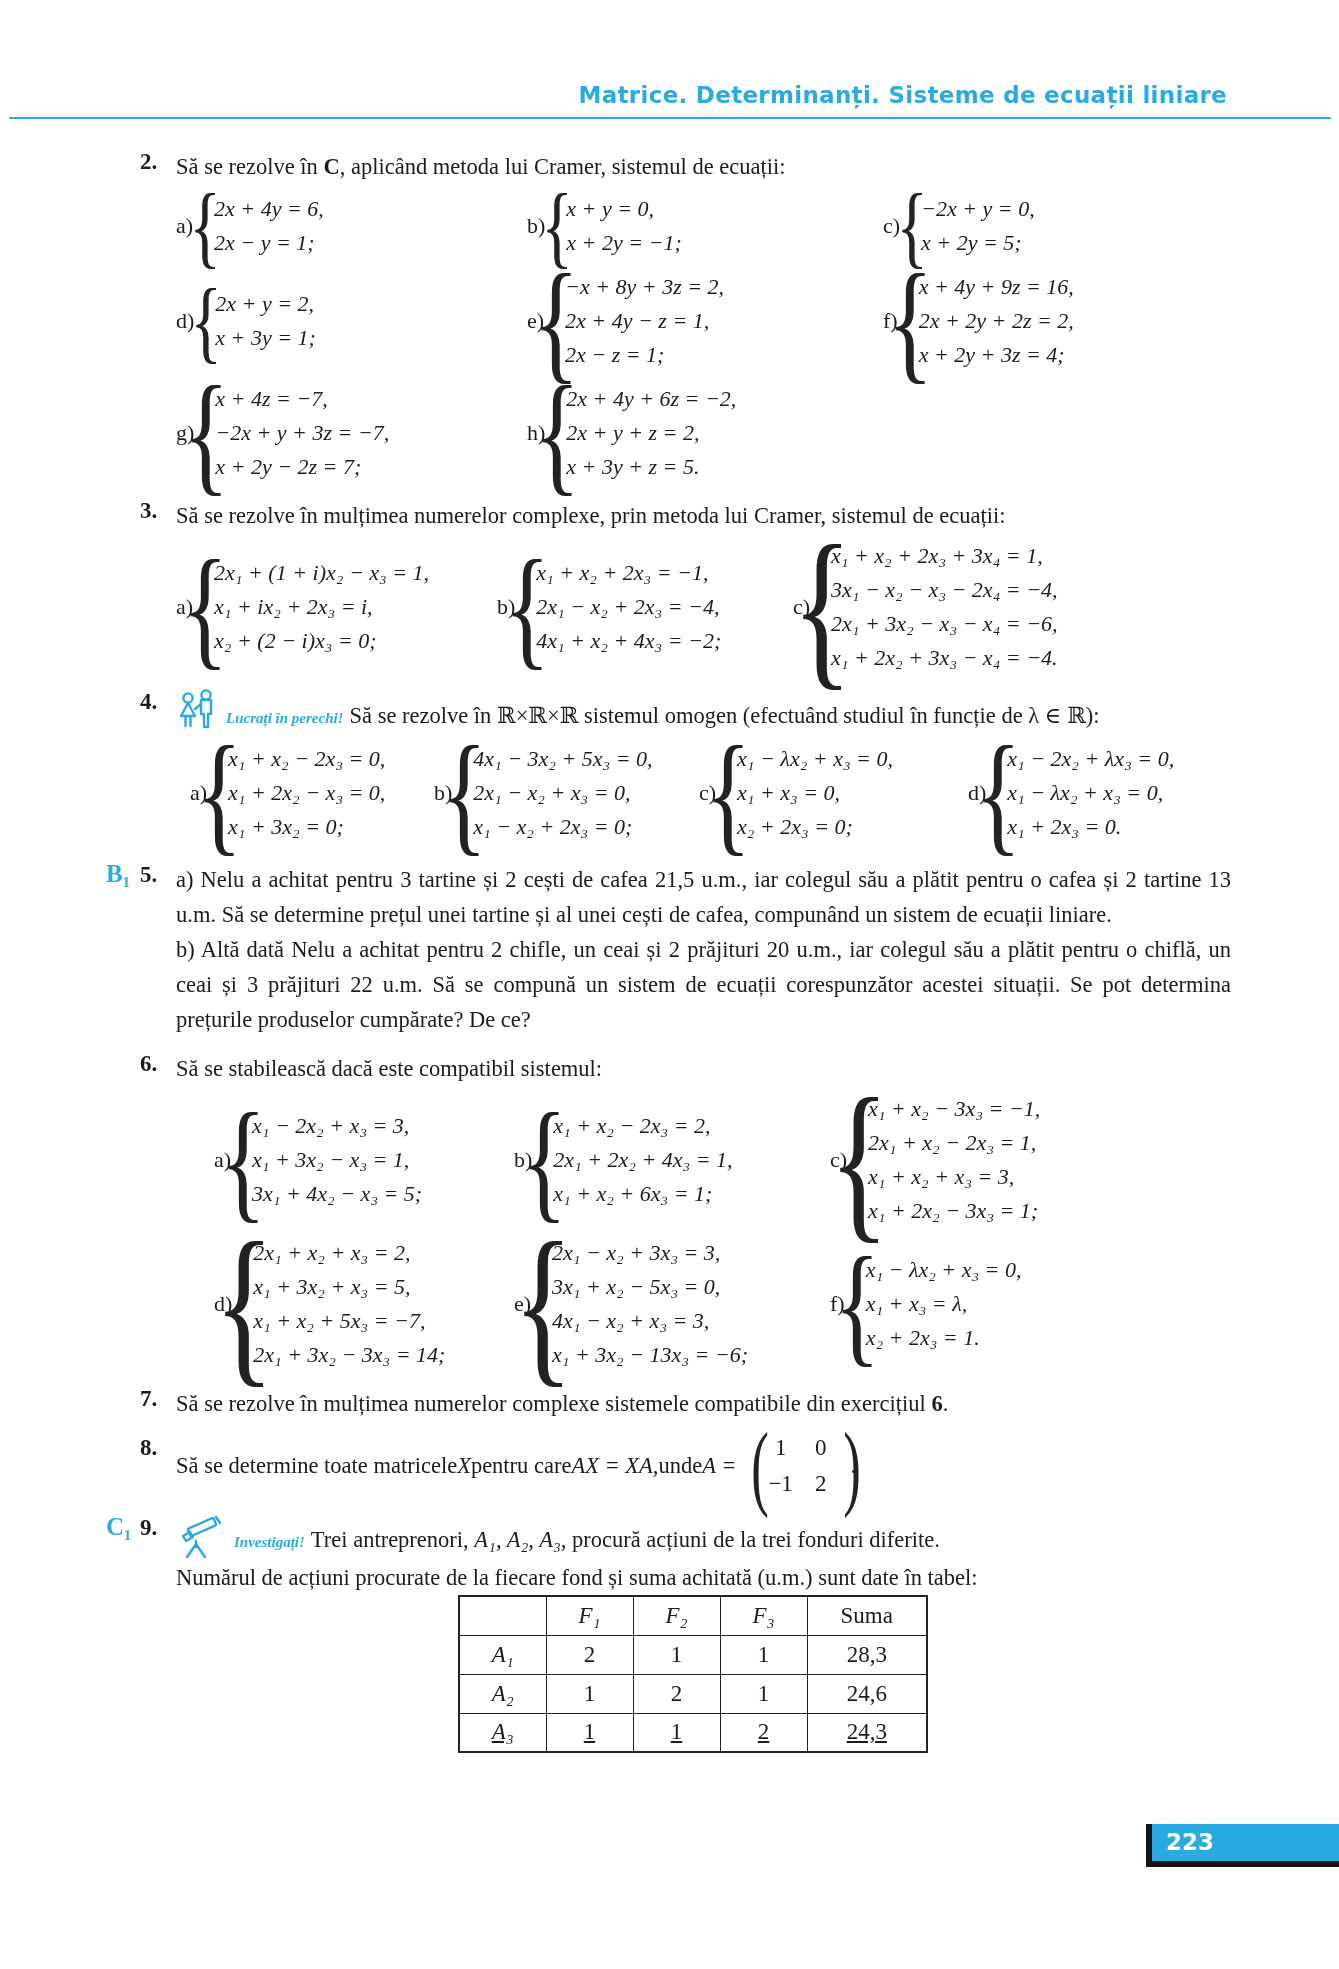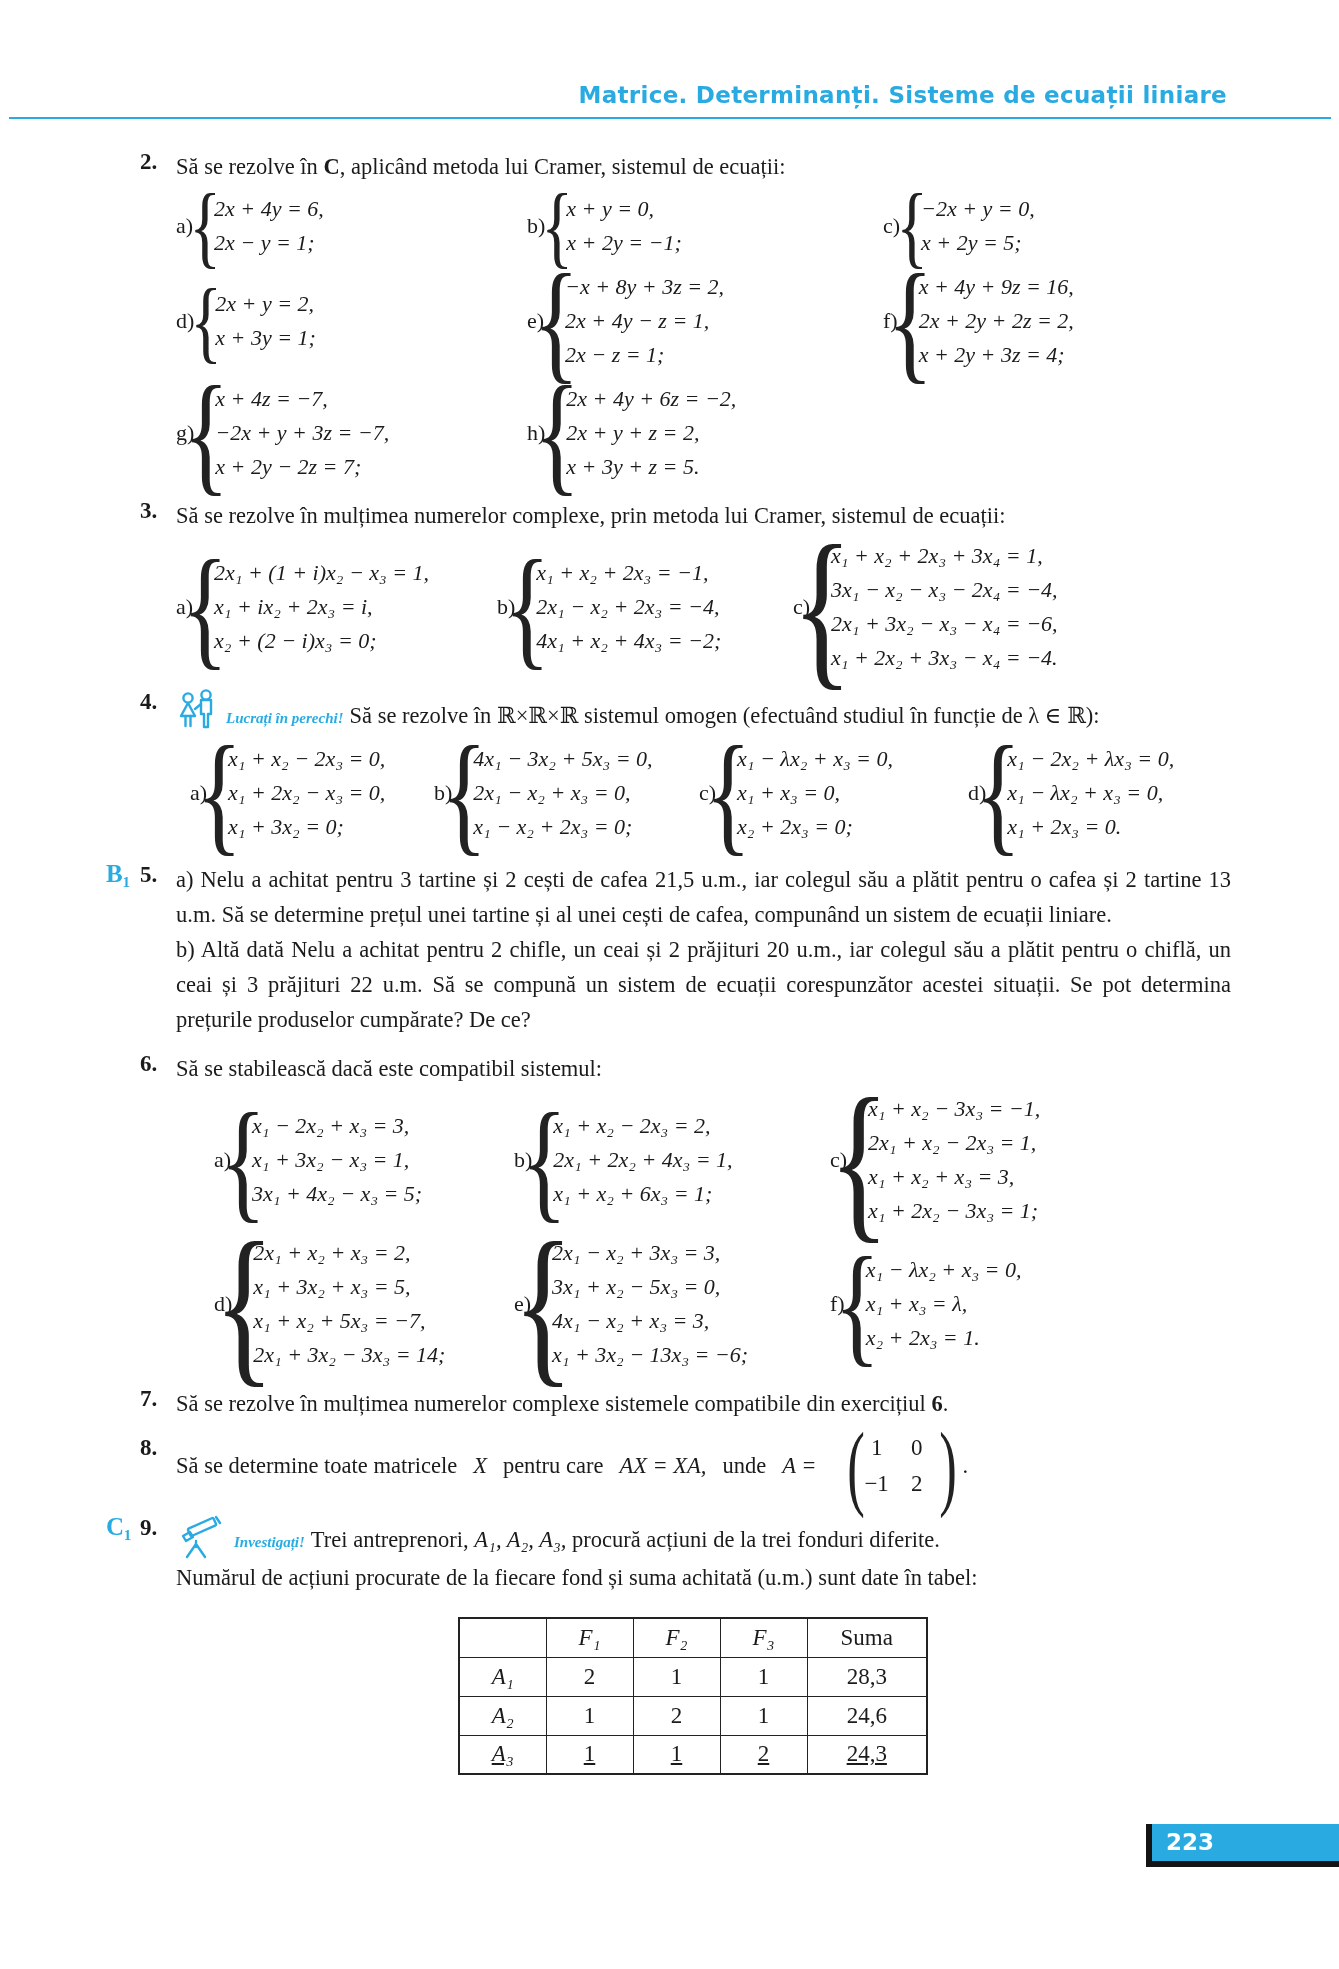--- a/index.html
+++ b/index.html
@@ -39,33 +39,33 @@
   .eq { font-style:italic; font-size:22px; line-height:34px; white-space:nowrap; }
 
   .w351{width:351px} .w356{width:356px} .w321{width:321px} .w296{width:296px}
   .w244{width:244px} .w265{width:265px} .w269{width:269px}
   .w300{width:300px} .w316{width:316px}
   .ml38{margin-left:38px} .ml14{margin-left:14px}
   .mt6{margin-top:6px} .mt8{margin-top:8px} .mt10{margin-top:10px}
   .probgap{margin-top:14px} .probgap-lg{margin-top:18px}
 
   
-  .formline { display:flex; align-items:center; font-size:22.5px; margin-top:6px;gap:16px; }
+  .formline { display:flex; align-items:center; font-size:22.5px; margin-top:6px; }
   .it { font-style:italic; }
   .matrix { display:inline-flex; align-items:center; margin-left:8px; }
   .paren { display:flex; align-items:center; width:14px; }
   .paren::before { font-family:"Liberation Serif",serif; font-size:96px; line-height:0;
                    transform:scaleX(.55); display:block; color:#222; }
   .paren.open::before { content:"("; }
   .paren.close::before { content:")"; }
   .mgrid { display:grid; grid-template-columns:auto auto; column-gap:22px; row-gap:10px;
            padding:0 10px; text-align:center; font-size:23px; }
 
   
-  .dtable { border-collapse:collapse; margin:22px 0 0 282px;border-radius:26px; }
+  .dtable { border-collapse:collapse; margin:0 0 0 282px;border-radius:26px; }
   .dtable td { border:1.6px solid #222; width:87px; height:39px; text-align:center;
                font-size:23px; padding:0; }
   .dtable tr td:first-child { border-left-width:2px; }
   .dtable tr:first-child td { border-top-width:2px; }
   .dtable tr:last-child td { border-bottom-width:2px;text-decoration:underline; }
   .dtable tr td:last-child { border-right-width:2px; width:120px; }
 
   
   .pagebox { position:absolute; top:1824px; left:1146px; right:0; height:43px;
              background:var(--accent); border-left:6px solid #141414; border-bottom:6px solid #141414;

